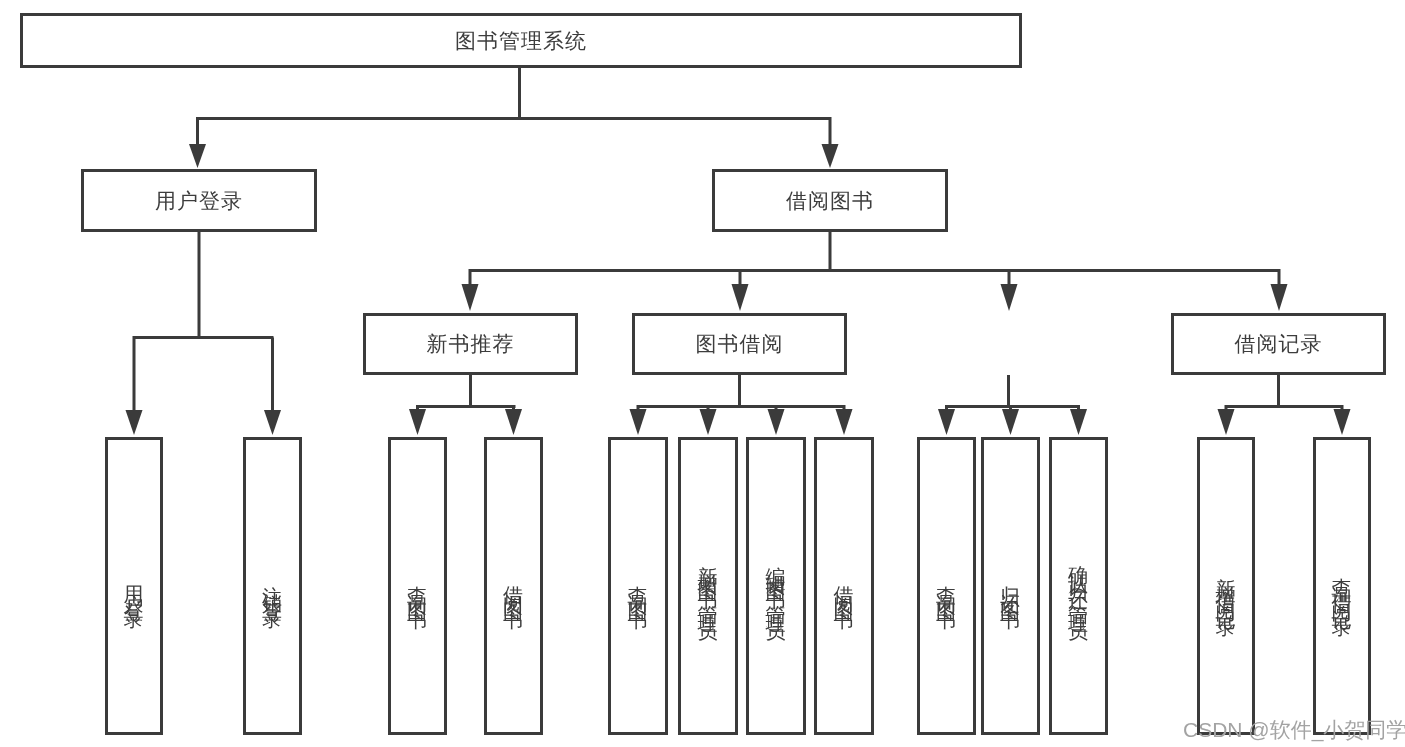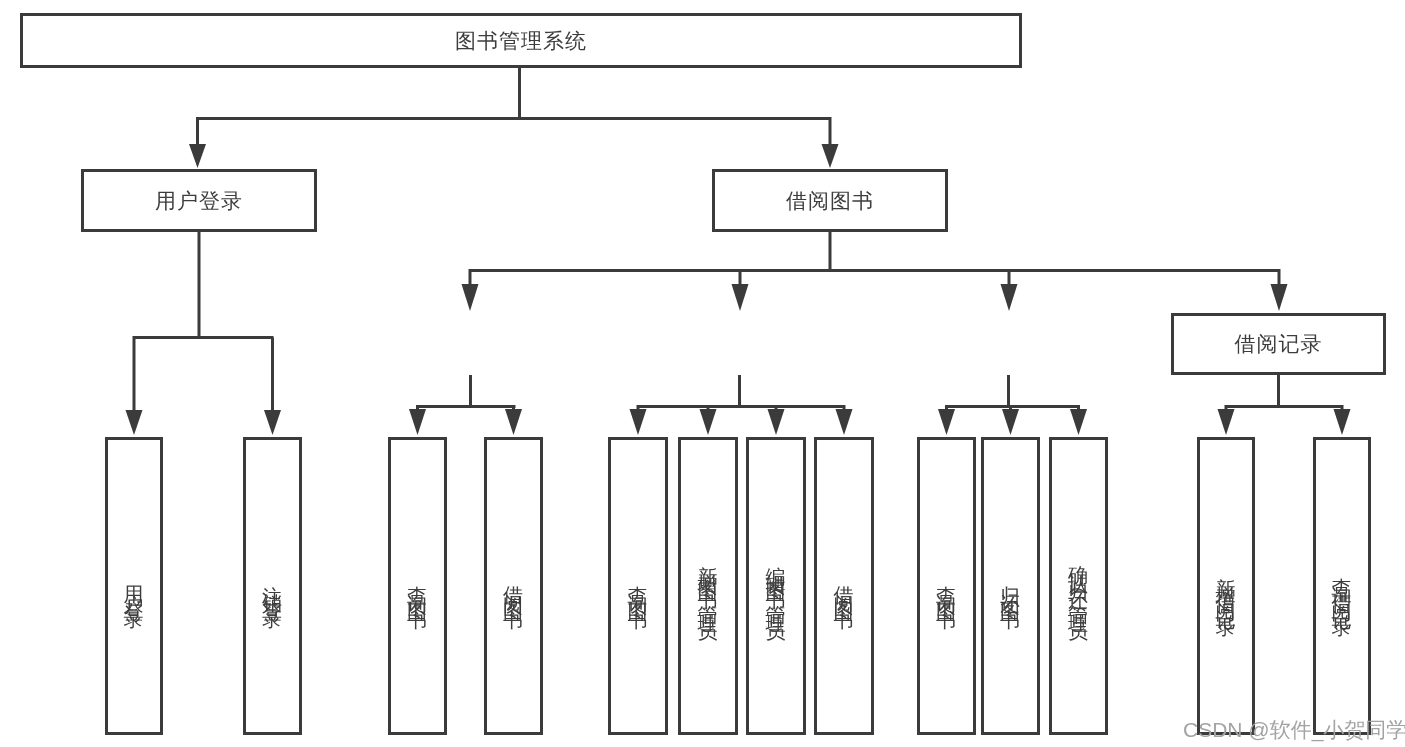--- a/index.html
+++ b/index.html
@@ -135,20 +135,22 @@
       <polygon class="arrow" points="1217.5,409 1234.5,409 1226,435"></polygon>
       <polygon class="arrow" points="1333.5,409 1350.5,409 1342,435"></polygon>
     </g>
   </svg>
 
   <div class="node h-node" style="left:20px; top:13px; width:1002px; height:55px;">图书管理系统</div>
 
   <div class="node h-node" style="left:81px; top:169px; width:236px; height:63px;">用户登录</div>
   <div class="node h-node" style="left:712px; top:169px; width:236px; height:63px;">借阅图书</div>
 
+  <div class="node h-node" style="left:363px; top:313px; width:215px; height:62px;">新书推荐</div>
+  <div class="node h-node" style="left:632px; top:313px; width:215px; height:62px;">图书借阅</div>
   <div class="node h-node" style="left:1171px; top:313px; width:215px; height:62px;">借阅记录</div>
 
   <div class="node v-node" style="left:105px; top:437px; width:58px; height:298px;">用户登录</div>
   <div class="node v-node" style="left:243px; top:437px; width:59px; height:298px;">注销登录</div>
 
   <div class="node v-node" style="left:388px; top:437px; width:59px; height:298px;">查询图书</div>
   <div class="node v-node" style="left:484px; top:437px; width:59px; height:298px;">借阅图书</div>
 
   <div class="node v-node" style="left:608px; top:437px; width:60px; height:298px;">查询图书</div>
   <div class="node v-node" style="left:678px; top:437px; width:60px; height:298px;">新增图书（管理员）</div>

